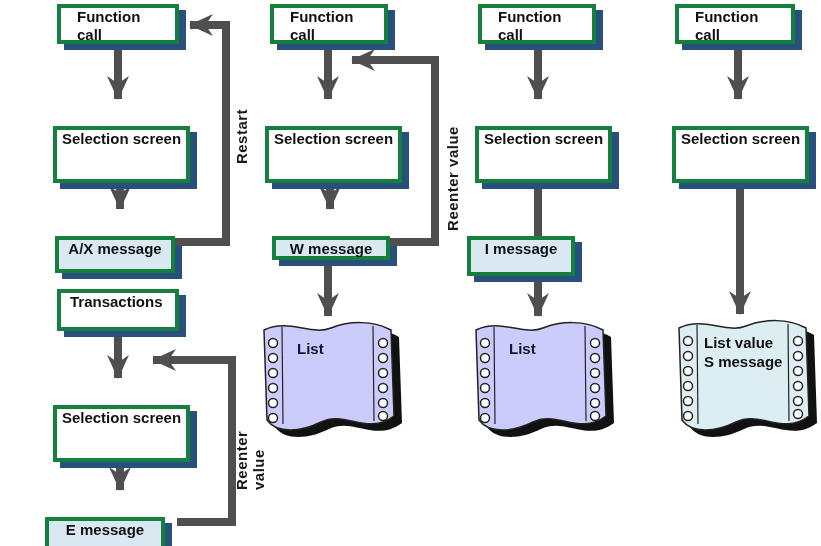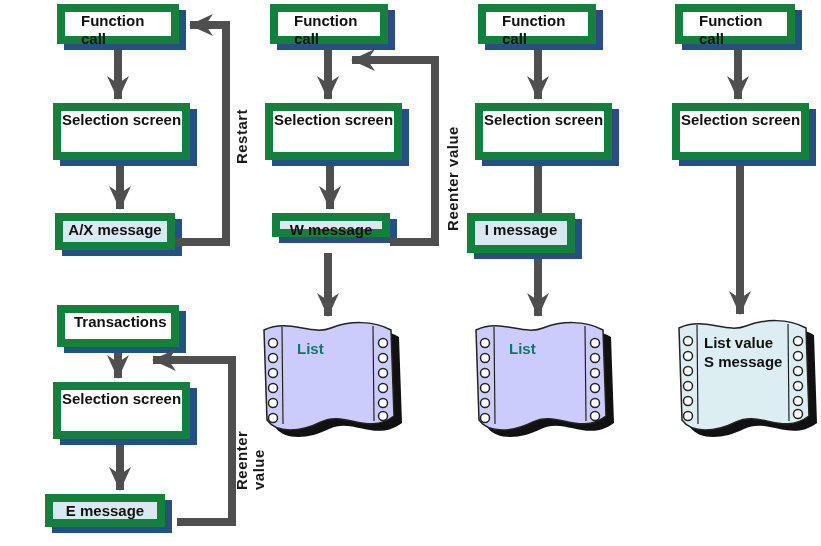--- a/index.html
+++ b/index.html
@@ -4,39 +4,39 @@
 <style>
   html,body{margin:0;padding:0;background:#ffffff;}
   #canvas{
     position:relative;width:821px;height:546px;background:#ffffff;overflow:hidden;
     font-family:"Liberation Sans","DejaVu Sans",sans-serif;font-weight:bold;color:#111;
   }
   .layer{position:absolute;left:0;top:0;}
   .z1{z-index:1}.z3{z-index:3}
 
   .box{
-    position:absolute;z-index:2;background:#ffffff;border:8px solid #15803d;
+    position:absolute;z-index:2;background:#ffffff;border:4px solid #15803d;
     box-shadow:7px 6px 0 #27507c;font-size:15px;line-height:18px;
     display:flex;flex-direction:column;justify-content:flex-start;box-sizing:border-box;
   }
   .box.msg{background:#d9e8f1;}
-  .box.center{align-items:center;text-align:center;}
+  .box.center{align-items:center;text-align:center;margin-top:23px;}
   .box.left{padding-left:16px;text-align:left;}
-  .box.left2{padding-left:9px;text-align:left;margin-top:16px;}
+  .box.left2{padding-left:9px;text-align:left;}
 
   .vlabel{
     position:absolute;z-index:4;transform:rotate(-90deg);font-size:15px;color:#1a1a1a;
     letter-spacing:0.5px;white-space:nowrap;
   }
   .vlabel.c{text-align:center;}
   .vlabel.l{text-align:left;line-height:17px;}
 
   .paper{position:absolute;z-index:2;}
   .paper-label{
-    position:absolute;z-index:4;font-size:15px;line-height:19px;color:#0f766e;
+    position:absolute;z-index:4;font-size:15px;line-height:19px;color:#0f172a;
   }
   .paper-label.dark{color:#111111;}
 
   svg{display:block}
 </style>
 </head>
 <body>
 
 <div id="canvas">
 

